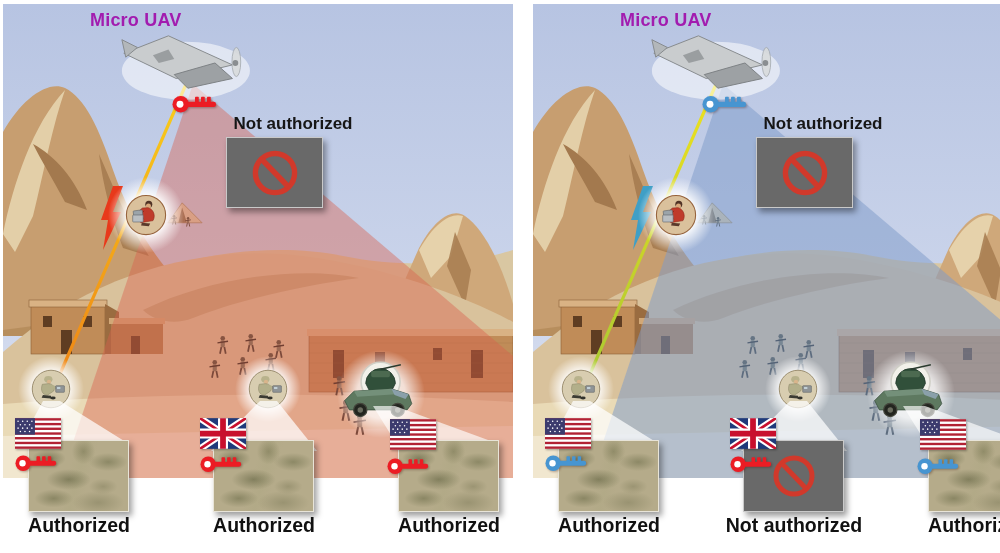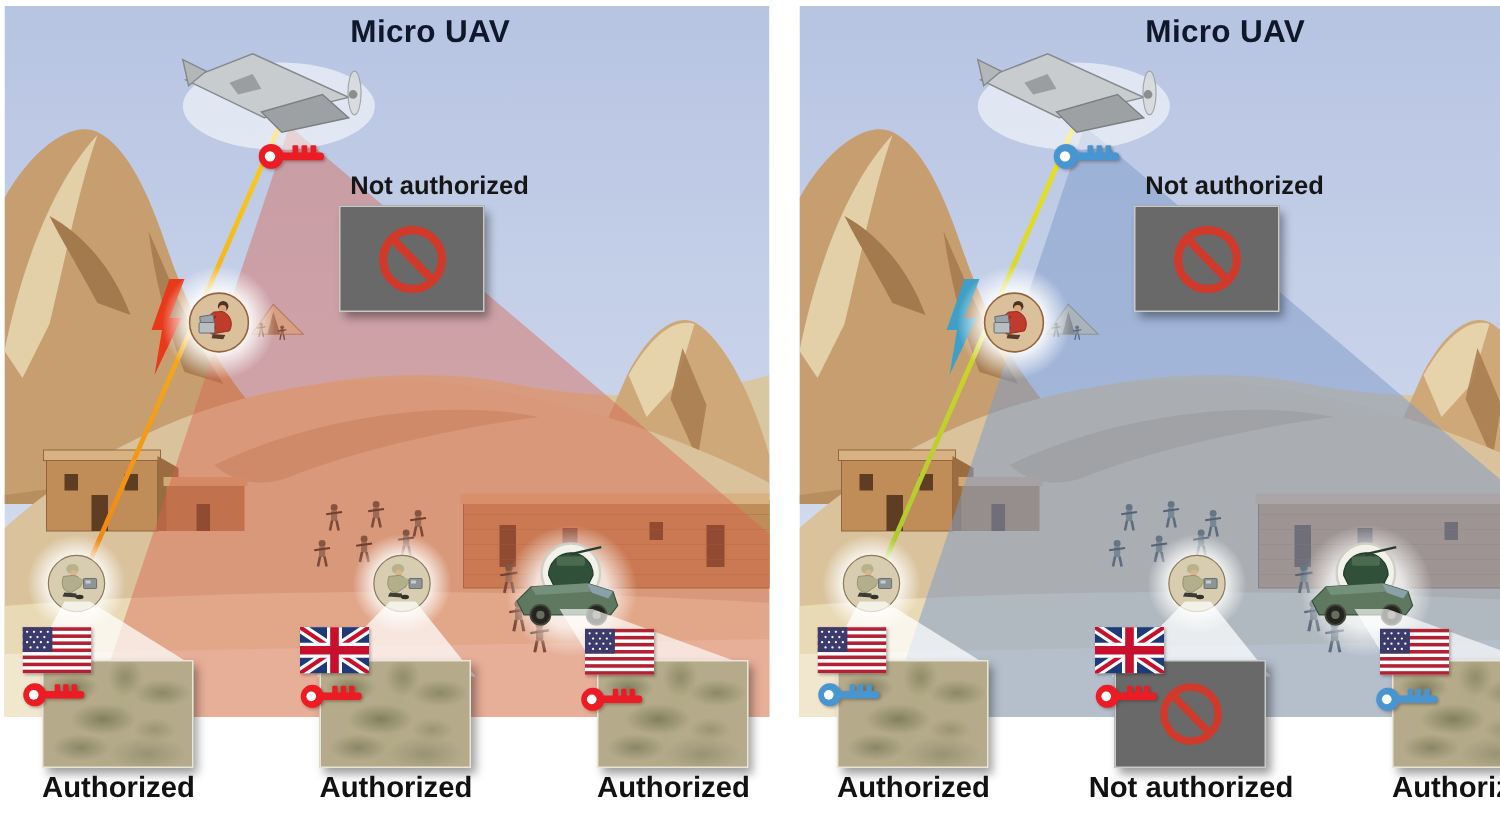--- a/index.html
+++ b/index.html
@@ -3,22 +3,22 @@
 <meta charset="utf-8">
 <title>Micro UAV authorization diagram</title>
 <style>
   *{margin:0;padding:0;box-sizing:border-box}
   body{font-family:"Liberation Sans",sans-serif;background:#fff}
   .stage{position:relative;width:1000px;height:553px;overflow:hidden;background:#fff}
   .panel{position:absolute;top:4px;width:510px;height:549px}
   #p0{left:3px}
   #p1{left:533px}
   .scene{position:absolute;left:0;top:0;width:510px;height:474px;display:block}
-  .uav-title{position:absolute;top:6px;left:87px;width:250px;text-align:right;
-    font-size:21px;font-weight:600;color:#0f172a;letter-spacing:.2px}
+  .uav-title{position:absolute;top:6px;left:87px;width:250px;text-align:left;
+    font-size:18px;font-weight:600;color:#a21caf;letter-spacing:.2px}
   .status-top{position:absolute;top:110px;left:187px;width:206px;text-align:center;
     font-size:17px;font-weight:600;color:#161616}
   .key{position:absolute;filter:drop-shadow(1px 1.5px 1px rgba(60,20,10,.35))}
   .key-top{left:168px;top:88px;width:48px;height:23px}
   .denied-box{background:#696969;border:1px solid #c9c9c9;box-shadow:3px 4px 6px rgba(0,0,0,.4);
     display:flex;align-items:center;justify-content:center}
   .denied-top{position:absolute;left:223px;top:133px;width:97px;height:71px}
   .denied-top svg{width:50px;height:50px}
   .station{position:absolute;inset:0}
   .station .feed{position:absolute;width:101px;height:72px}

